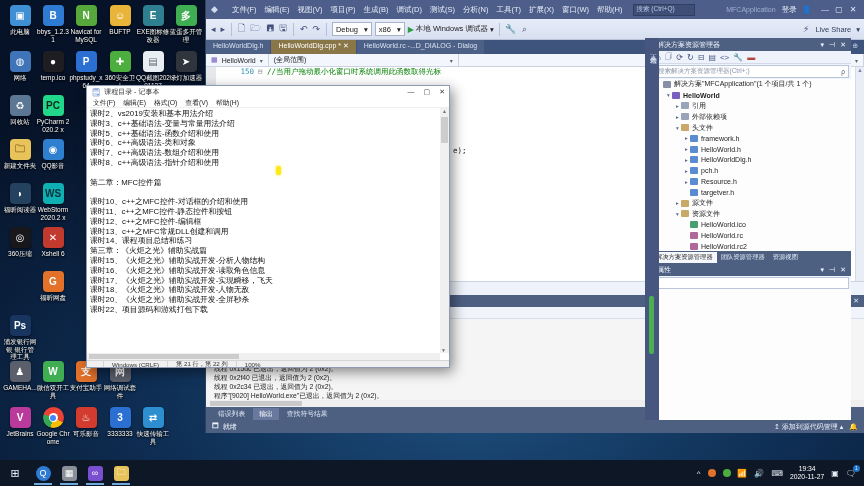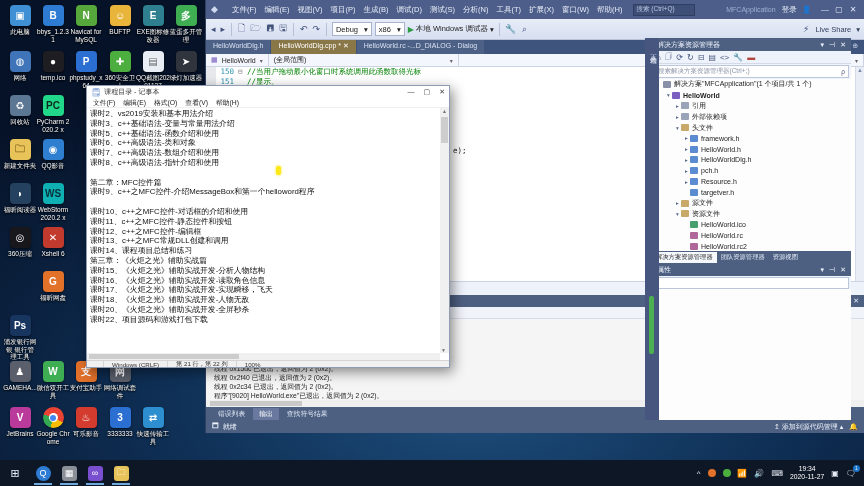--- a/index.html
+++ b/index.html
@@ -37,21 +37,21 @@
   .vs-tab.active { background:#8a7747; color:#fff; }
   .vs-tabs .tright { margin-left:auto; color:#c6d1e8; padding:2px 6px 0; }
 
   .navbar { position:absolute; left:0; top:54px; right:0; height:13px; background:#f3f6fc; border-bottom:1px solid #ccd4e4; display:flex; font-size:7px; color:#222; }
   .nav-dd { border-right:1px solid #ccd4e4; display:flex; align-items:center; gap:4px; padding:0 5px; }
   .navbar .caret { color:#666; font-size:6px; }
 
   .editor { position:absolute; left:0; top:67px; right:0; height:214px; background:#fff; }
   .ed-margin { position:absolute; left:0; top:0; bottom:0; width:10px; background:#e6e8ec; }
   .ed-lines { position:absolute; left:10px; top:0; font-family:"DejaVu Sans Mono",monospace; font-size:7.5px; line-height:10px; white-space:pre; }
-  .ed-row { display:flex; }
+  .ed-row { display:flex;padding-left:20px; }
   .ed-num { width:22px; text-align:right; color:#2B91AF; padding-right:4px; }
   .ed-fold { width:9px; color:#888; }
   .ed-code { color:#008000; }
   .ed-frag { position:absolute; left:247px; top:79px; color:#222; font-family:"DejaVu Sans Mono",monospace; font-size:7.5px; }
   .ed-scroll { position:absolute; right:0; top:0; bottom:0; width:9px; background:#e9edf6; border-left:1px solid #d4dae8; color:#7d8bab; font-size:6px; text-align:center; }
 
   .ed-info { position:absolute; left:0; top:281px; right:0; height:14px; background:#eef2fa; border-top:1px solid #ccd4e4; display:flex; justify-content:flex-end; gap:14px; align-items:center; font-size:7px; color:#333; padding-right:14px; }
 
   .outpane { position:absolute; left:0; top:295px; right:0; height:112px; background:#f7f7f7; }
   .out-title { height:12px; background:#4d6082; display:flex; align-items:center; color:#dfe6f5; font-size:7px; padding:0 5px; }
@@ -326,21 +326,21 @@
           <span>(全局范围)</span>
           <span class="caret" style="margin-left:auto">▾</span>
         </span>
       <span class="nav-dd" style="flex:1">
           <span class="caret" style="margin-left:auto">▾</span>
         </span>
     </div>
 
     <div class="editor">
       <div class="ed-margin"></div>
-      <div class="ed-lines" id="ed-lines"><div class="ed-row"><div class="ed-num">150</div><div class="ed-fold">⊟</div><div class="ed-code">//当用户拖动最小化窗口时系统调用此函数取得光标</div></div><div class="ed-row"><div class="ed-num">151</div><div class="ed-fold"></div><div class="ed-code">//显示。</div></div></div>
+      <div class="ed-lines" id="ed-lines"><div class="ed-row"><div class="ed-num">150</div><div class="ed-fold">⊟</div><div class="ed-code">//当用户拖动最小化窗口时系统调用此函数取得光标</div></div></div>
       <div class="ed-frag">e);</div>
       <div class="ed-scroll">▲</div>
     </div>
 
     <div class="ed-info" id="ed-info">
         <span>行: 157</span>
         <span>字符: 1</span>
         <span>制表符</span>
         <span>CRLF</span>
       </div>
@@ -540,21 +540,20 @@
       </div>
     <div class="np-text" id="np-text">
         <div>课时2、vs2019安装和基本用法介绍</div>
         <div>课时3、c++基础语法-变量与常量用法介绍</div>
         <div>课时5、c++基础语法-函数介绍和使用</div>
         <div>课时6、c++高级语法-类和对象</div>
         <div>课时7、c++高级语法-数组介绍和使用</div>
         <div>课时8、c++高级语法-指针介绍和使用</div>
         <div>&nbsp;</div>
         <div>第二章：MFC控件篇</div>
-        <div>课时9、c++之MFC控件-介绍MessageBox和第一个helloword程序</div>
         <div>&nbsp;</div>
         <div>课时10、c++之MFC控件-对话框的介绍和使用</div>
         <div>课时11、c++之MFC控件-静态控件和按钮</div>
         <div>课时12、c++之MFC控件-编辑框</div>
         <div>课时13、c++之MFC常规DLL创建和调用</div>
         <div>课时14、课程项目总结和练习</div>
         <div>第三章：《火炬之光》辅助实战篇</div>
         <div>课时15、《火炬之光》辅助实战开发-分析人物结构</div>
         <div>课时16、《火炬之光》辅助实战开发-读取角色信息</div>
         <div>课时17、《火炬之光》辅助实战开发-实现瞬移，飞天</div>

